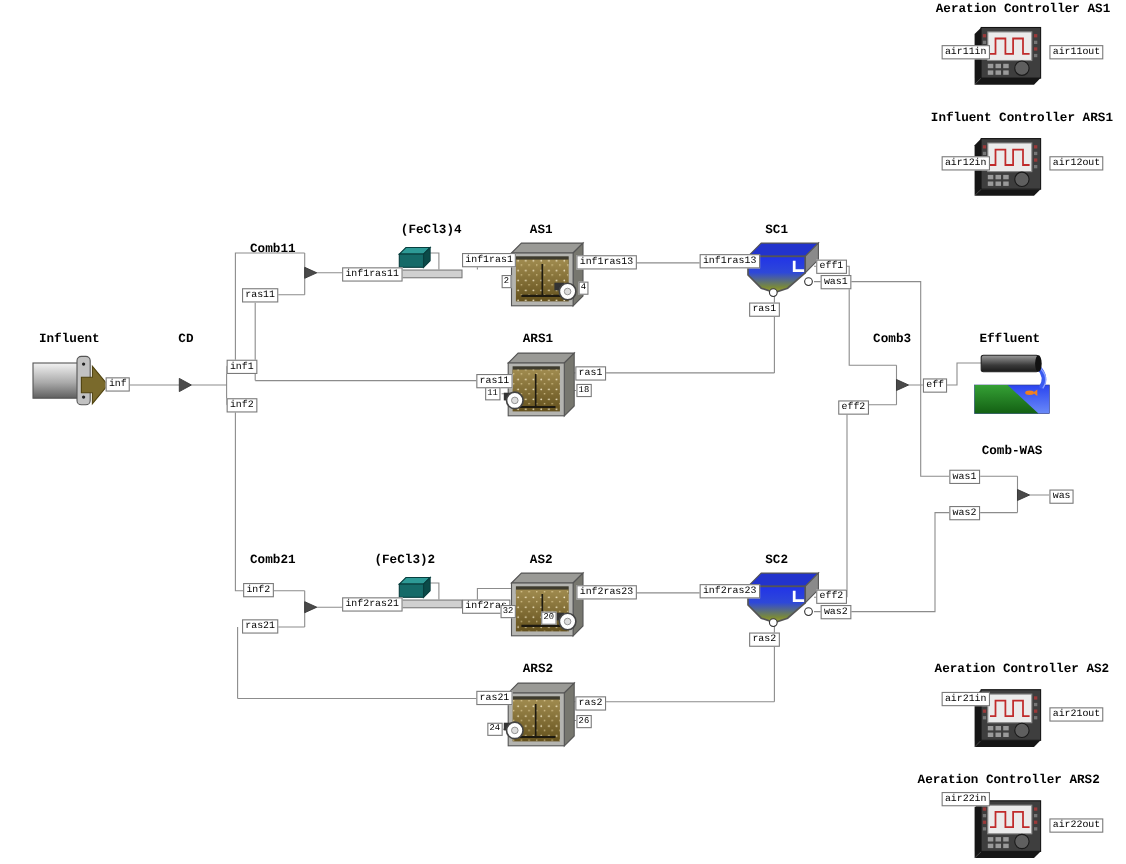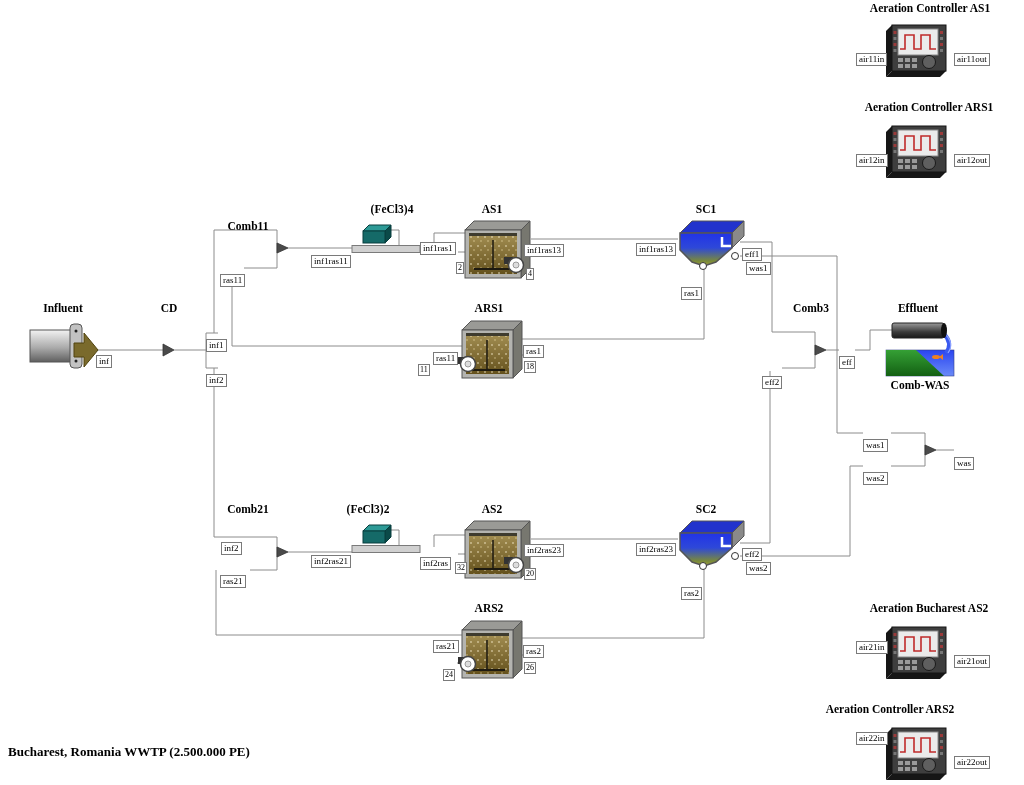--- a/index.html
+++ b/index.html
@@ -1,20 +1,20 @@
 <!DOCTYPE html>
 <html><head>
 <meta charset="utf-8">
 <style>
   html,body{margin:0;padding:0;background:#fff;}
   #canvas{position:relative;width:1024px;height:785px;background:#ffffff;overflow:hidden;
-          font-family:Liberation Serif, serif;}
+          font-family:Liberation Mono, monospace;}
   #wires{position:absolute;left:0;top:0;z-index:1;}
   .pbox{position:absolute;z-index:6;font-size:9px;line-height:11px;padding:0 2px;
-        border:1px solid #7a7a7a;background:#fff;color:#000;white-space:nowrap;margin-top:12px;}
+        border:1px solid #7a7a7a;background:#fff;color:#000;white-space:nowrap;}
   .tag{font-size:8px;line-height:10px;padding:0 1px;}
   .ntitle{position:absolute;z-index:6;font-weight:bold;font-size:11.5px;color:#000;
           transform:translateX(-50%);white-space:nowrap;}
   .caption{position:absolute;z-index:6;font-weight:bold;font-size:13px;color:#000;white-space:nowrap;}
 </style>
 </head>
 <body>
 
 <div id="canvas">
 
@@ -282,80 +282,79 @@
         <rect x="905" y="761" width="5" height="4" fill="#9a9a9a"></rect>
         <rect x="912" y="761" width="5" height="4" fill="#9a9a9a"></rect>
     <rect x="898" y="767" width="5" height="4" fill="#9a9a9a"></rect>
         <rect x="905" y="767" width="5" height="4" fill="#9a9a9a"></rect>
         <rect x="912" y="767" width="5" height="4" fill="#9a9a9a"></rect>
     <circle cx="929" cy="765" r="6.5" fill="#5f5f5f" stroke="#1a1a1a"></circle>
   </g>
 </svg>
 
 <div class="ntitle" style="left:930px;top:2px">Aeration Controller AS1</div>
-<div class="ntitle" style="left:929px;top:101px">Aeration Controller ARS1</div>
+<div class="ntitle" style="left:929px;top:101px">Influent Controller ARS1</div>
 <div class="ntitle" style="left:248px;top:220px">Comb11</div>
 <div class="ntitle" style="left:392px;top:203px">(FeCl3)4</div>
 <div class="ntitle" style="left:492px;top:203px">AS1</div>
 <div class="ntitle" style="left:706px;top:203px">SC1</div>
 <div class="ntitle" style="left:63px;top:302px">Influent</div>
 <div class="ntitle" style="left:169px;top:302px">CD</div>
 <div class="ntitle" style="left:489px;top:302px">ARS1</div>
 <div class="ntitle" style="left:811px;top:302px">Comb3</div>
 <div class="ntitle" style="left:918px;top:302px">Effluent</div>
-<div class="ntitle" style="left:920px;top:379px">Comb-WAS</div>
+<div class="ntitle" style="left:920px;top:404px">Comb-WAS</div>
 <div class="ntitle" style="left:248px;top:503px">Comb21</div>
 <div class="ntitle" style="left:368px;top:503px">(FeCl3)2</div>
 <div class="ntitle" style="left:492px;top:503px">AS2</div>
 <div class="ntitle" style="left:706px;top:503px">SC2</div>
 <div class="ntitle" style="left:489px;top:602px">ARS2</div>
-<div class="ntitle" style="left:929px;top:602px">Aeration Bucharest AS2</div>
-<div class="ntitle" style="left:890px;top:703px">Aeration Controller ARS2</div>
+<div class="ntitle" style="left:929px;top:602px">Aeration Controller AS2</div>
+<div class="ntitle" style="left:917px;top:703px">Aeration Controller ARS2</div>
 
 <div class="pbox" style="left:96px;top:343px">inf</div>
 <div class="pbox" style="left:206px;top:327px">inf1</div>
 <div class="pbox" style="left:206px;top:362px">inf2</div>
 <div class="pbox" style="left:220px;top:262px">ras11</div>
 <div class="pbox" style="left:311px;top:243px">inf1ras11</div>
 <div class="pbox" style="left:420px;top:230px">inf1ras1</div>
 <div class="pbox tag" style="left:456px;top:250px">2</div>
 <div class="pbox" style="left:524px;top:232px">inf1ras13</div>
 <div class="pbox tag" style="left:526px;top:256px">4</div>
 <div class="pbox" style="left:636px;top:231px">inf1ras13</div>
 <div class="pbox" style="left:742px;top:236px">eff1</div>
 <div class="pbox" style="left:746px;top:250px">was1</div>
 <div class="pbox" style="left:681px;top:275px">ras1</div>
 <div class="pbox" style="left:523px;top:333px">ras1</div>
 <div class="pbox" style="left:433px;top:340px">ras11</div>
-<div class="pbox tag" style="left:418px;top:352px">11</div>
+<div class="pbox tag" style="left:441px;top:352px">11</div>
 <div class="pbox tag" style="left:524px;top:349px">18</div>
 <div class="pbox" style="left:762px;top:364px">eff2</div>
 <div class="pbox" style="left:839px;top:344px">eff</div>
 <div class="pbox" style="left:863px;top:427px">was1</div>
 <div class="pbox" style="left:863px;top:460px">was2</div>
 <div class="pbox" style="left:954px;top:445px">was</div>
 <div class="pbox" style="left:221px;top:530px">inf2</div>
 <div class="pbox" style="left:220px;top:563px">ras21</div>
 <div class="pbox" style="left:311px;top:543px">inf2ras21</div>
 <div class="pbox" style="left:420px;top:545px">inf2ras</div>
 <div class="pbox tag" style="left:455px;top:550px">32</div>
 <div class="pbox" style="left:524px;top:532px">inf2ras23</div>
-<div class="pbox tag" style="left:524px;top:556px">20</div>
+<div class="pbox tag" style="left:492px;top:556px">20</div>
 <div class="pbox" style="left:636px;top:531px">inf2ras23</div>
 <div class="pbox" style="left:742px;top:536px">eff2</div>
 <div class="pbox" style="left:746px;top:550px">was2</div>
 <div class="pbox" style="left:681px;top:575px">ras2</div>
 <div class="pbox" style="left:523px;top:633px">ras2</div>
 <div class="pbox" style="left:433px;top:628px">ras21</div>
 <div class="pbox tag" style="left:443px;top:657px">24</div>
 <div class="pbox tag" style="left:524px;top:650px">26</div>
 <div class="pbox" style="left:856px;top:41px">air11in</div>
 <div class="pbox" style="left:954px;top:41px">air11out</div>
 <div class="pbox" style="left:856px;top:142px">air12in</div>
 <div class="pbox" style="left:954px;top:142px">air12out</div>
 <div class="pbox" style="left:856px;top:629px">air21in</div>
 <div class="pbox" style="left:954px;top:643px">air21out</div>
 <div class="pbox" style="left:856px;top:720px">air22in</div>
 <div class="pbox" style="left:954px;top:744px">air22out</div>
 
-<div class="caption" style="left:8px;top:744px">Bucharest, Romania WWTP (2.500.000 PE)</div>
 
 </div>
 
 </body></html>

